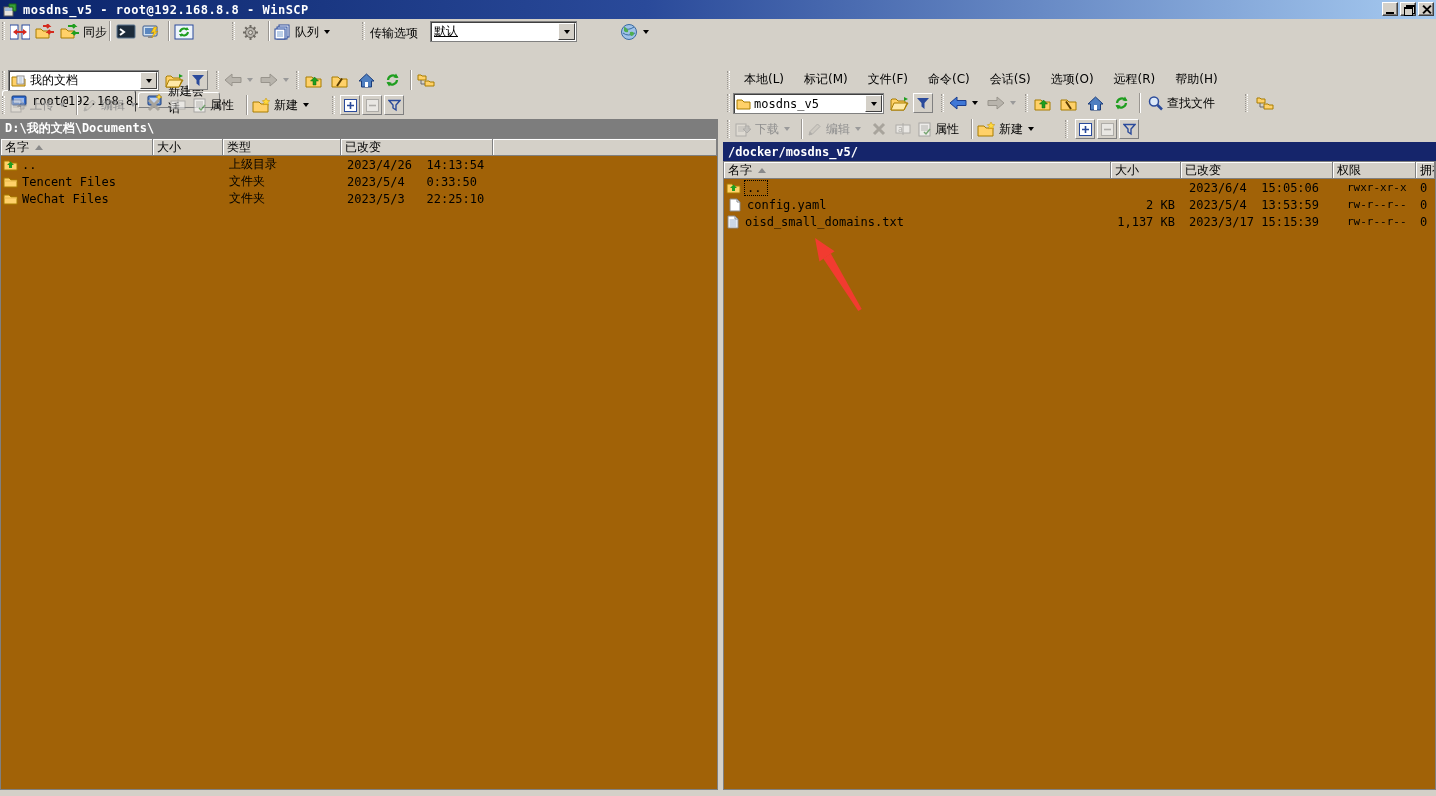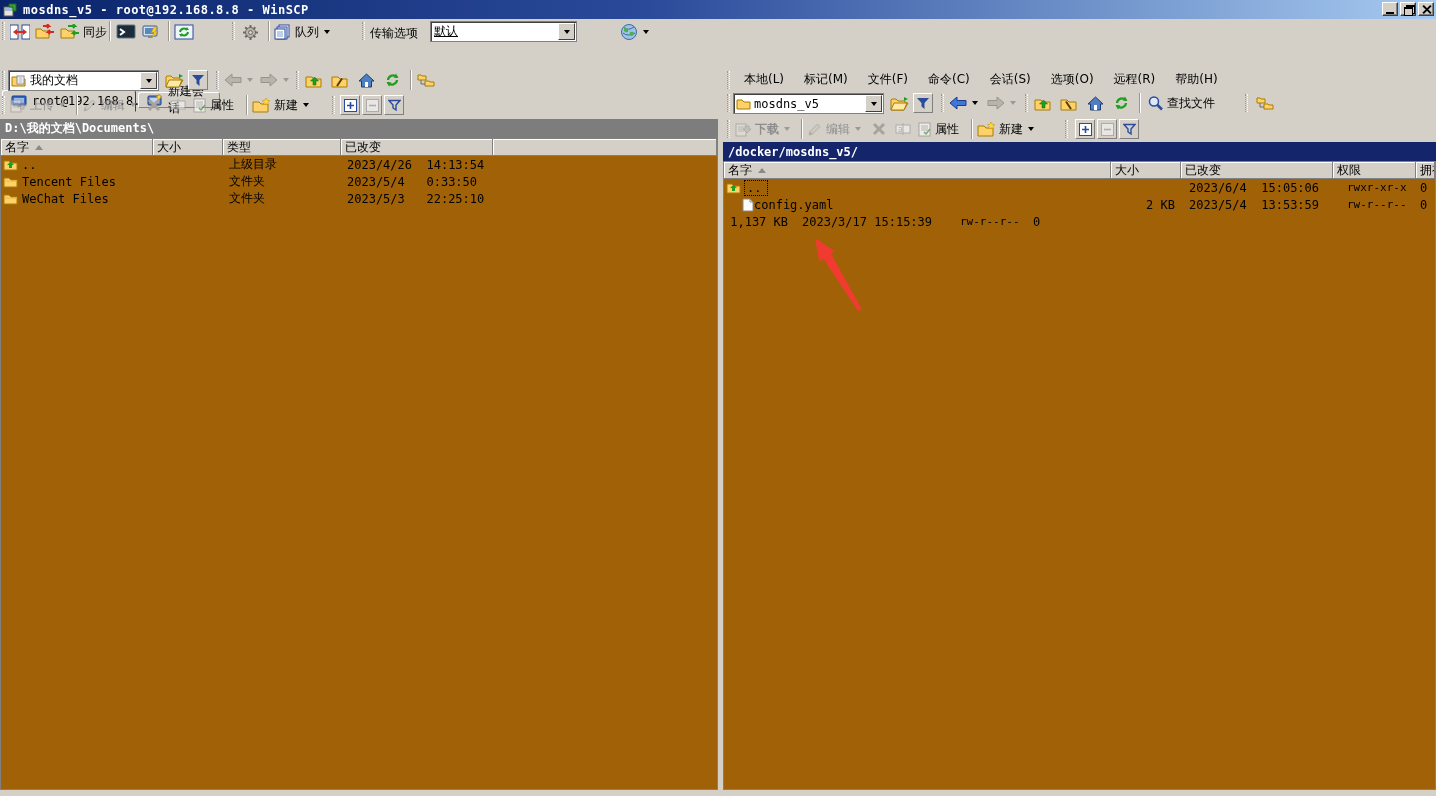--- a/index.html
+++ b/index.html
@@ -629,21 +629,21 @@
           <path d="M1 2 v5 h8 v-4 h-4 l-1-1 z" fill="#ffd169" stroke="#a87d00"></path>
           <path d="M8 8 v5 h9 v-4 h-4 l-1-1 z" fill="#ffd169" stroke="#a87d00"></path>
           <path d="M4 7 v4 h4" stroke="#6a6a6a" fill="none"></path>
         </svg>
     </span>
   </span>
 </div>
 
 <div class="abs" style="left:723px;top:117px;width:713px;height:25px;">
   <span class="abs grip" style="left:4px;top:3px;"></span>
-  <span class="abs tb-btn" style="left:9px;top:0;font-weight:bold;">
+  <span class="abs tb-btn" style="left:9px;top:0;">
     <span class="icon" style="opacity:.5">
       <svg width="18" height="15">
           <rect x="2" y="2" width="10" height="12" fill="#e8e4dc" stroke="#8a8a8a"></rect>
           <g stroke="#a0a0a0">
             <path d="M4 5 h6 M4 7 h6 M4 9 h6"></path>
           </g>
           <path d="M13 4 h4 v3 h2 l-4 4 -4-4 h2 z" fill="#b0b0b0" stroke="#8a8a8a" transform="translate(-2,0)"></path>
         </svg>
     </span>
     <span class="lbl dis-lbl">下载</span>
@@ -761,36 +761,48 @@
       </span>
       <span class="fname focus-box">..</span>
     </div>
     <div class="fcell fname right" style="width:70px;padding-right:6px;"></div>
     <div class="fcell fname" style="width:152px;padding-left:8px;">2023/6/4  15:05:06</div>
     <div class="fcell fname" style="width:83px;padding-left:14px;font-size:11px;">rwxr-xr-x</div>
     <div class="fcell fname" style="flex:1;padding-left:4px;">0</div>
   </div>
 
   <div class="frow">
-    <div class="fcell" style="width:387px;padding-left:18px;">
+    <div class="fcell" style="width:387px;padding-left:5px;gap:6px;">
       <span class="icon">
         <svg width="12" height="14">
             <path d="M1 1 h7 l3 3 v9 h-10 z" fill="#fff" stroke="#8a8a8a"></path>
             <path d="M8 1 v3 h3" fill="none" stroke="#8a8a8a"></path>
           </svg>
       </span>
       <span class="fname">config.yaml</span>
     </div>
     <div class="fcell fname right" style="width:70px;padding-right:6px;">2 KB</div>
     <div class="fcell fname" style="width:152px;padding-left:8px;">2023/5/4  13:53:59</div>
     <div class="fcell fname" style="width:83px;padding-left:14px;font-size:11px;">rw-r--r--</div>
     <div class="fcell fname" style="flex:1;padding-left:4px;">0</div>
   </div>
 
   <div class="frow">
+    <div class="fcell" style="width:387px;padding-left:3px;gap:6px;">
+      <span class="icon">
+        <svg width="12" height="14">
+            <path d="M1 1 h7 l3 3 v9 h-10 z" fill="#fdfdfd" stroke="#8a8a8a"></path>
+            <path d="M8 1 v3 h3" fill="none" stroke="#8a8a8a"></path>
+            <g stroke="#9ab0cc">
+              <path d="M2.5 5 h7 M2.5 7 h7 M2.5 9 h7 M2.5 11 h7"></path>
+            </g>
+          </svg>
+      </span>
+      <span class="fname">oisd_small_domains.txt</span>
+    </div>
     <div class="fcell fname right" style="width:70px;padding-right:6px;">1,137 KB</div>
     <div class="fcell fname" style="width:152px;padding-left:8px;">2023/3/17 15:15:39</div>
     <div class="fcell fname" style="width:83px;padding-left:14px;font-size:11px;">rw-r--r--</div>
     <div class="fcell fname" style="flex:1;padding-left:4px;">0</div>
   </div>
 </div>
 
 <svg class="abs" style="left:790px;top:222px;" width="95" height="105" viewBox="0 0 95 105">
   <polygon points="25,16 44.6,29.2 29.4,39.4" fill="#f23b30"></polygon>
   <polygon points="71.7,86.9 40.8,31.5 33.2,36.5 68.3,89.1" fill="#f23b30"></polygon>

